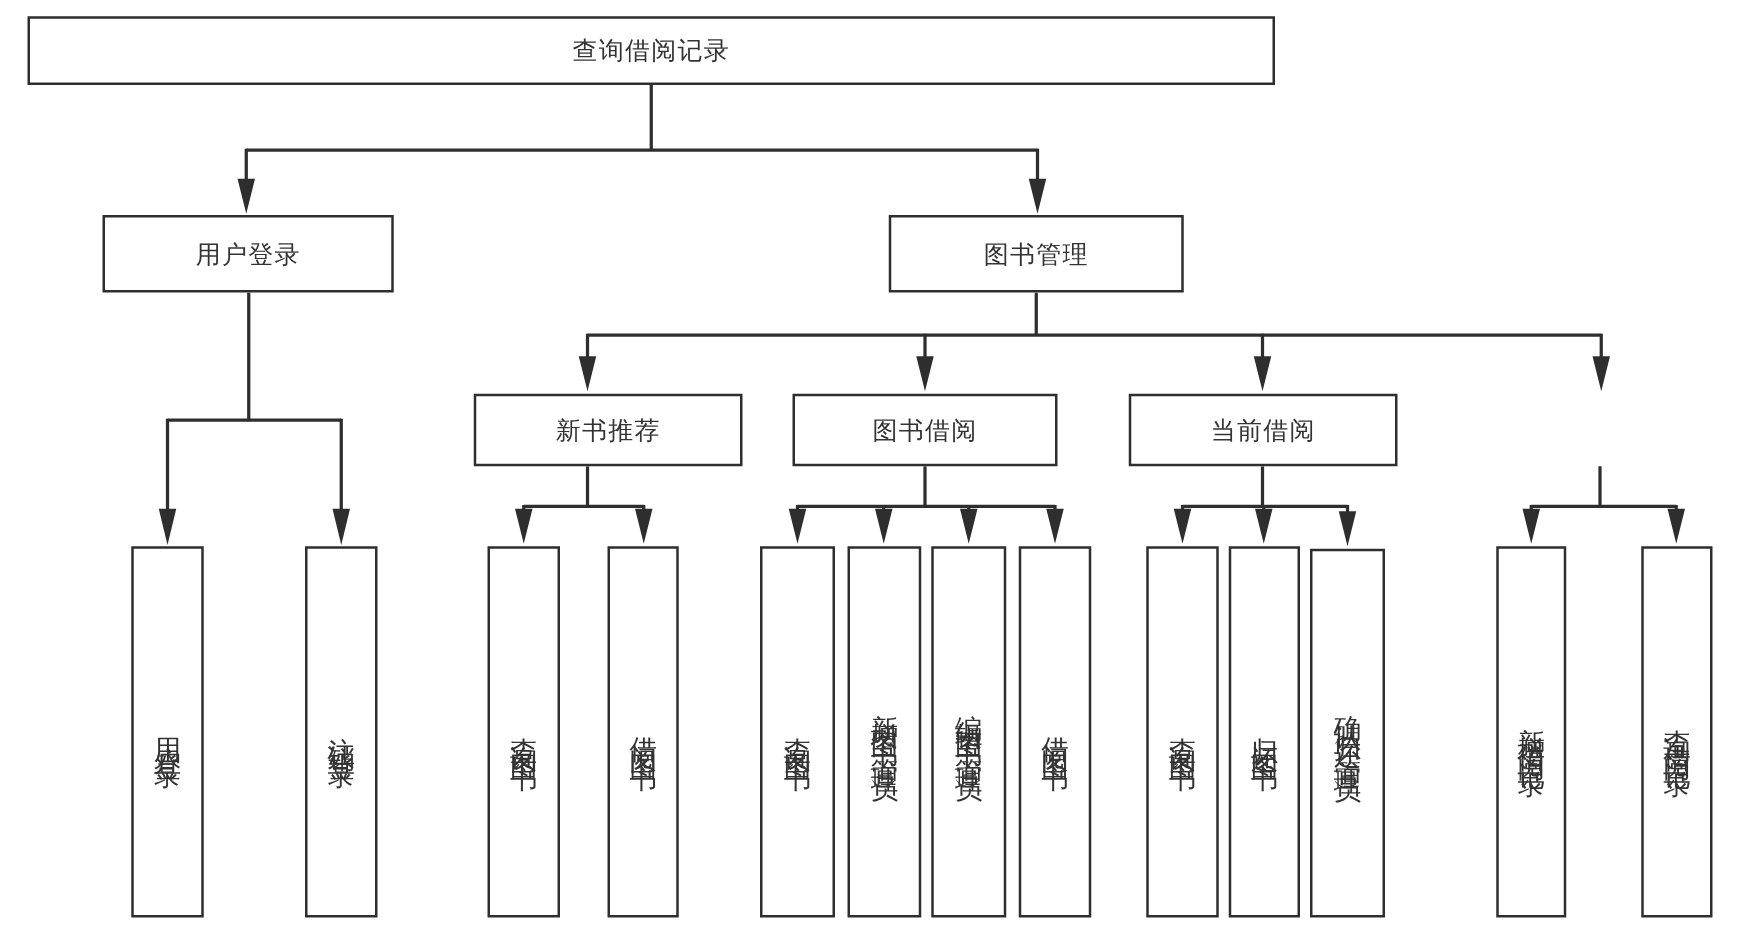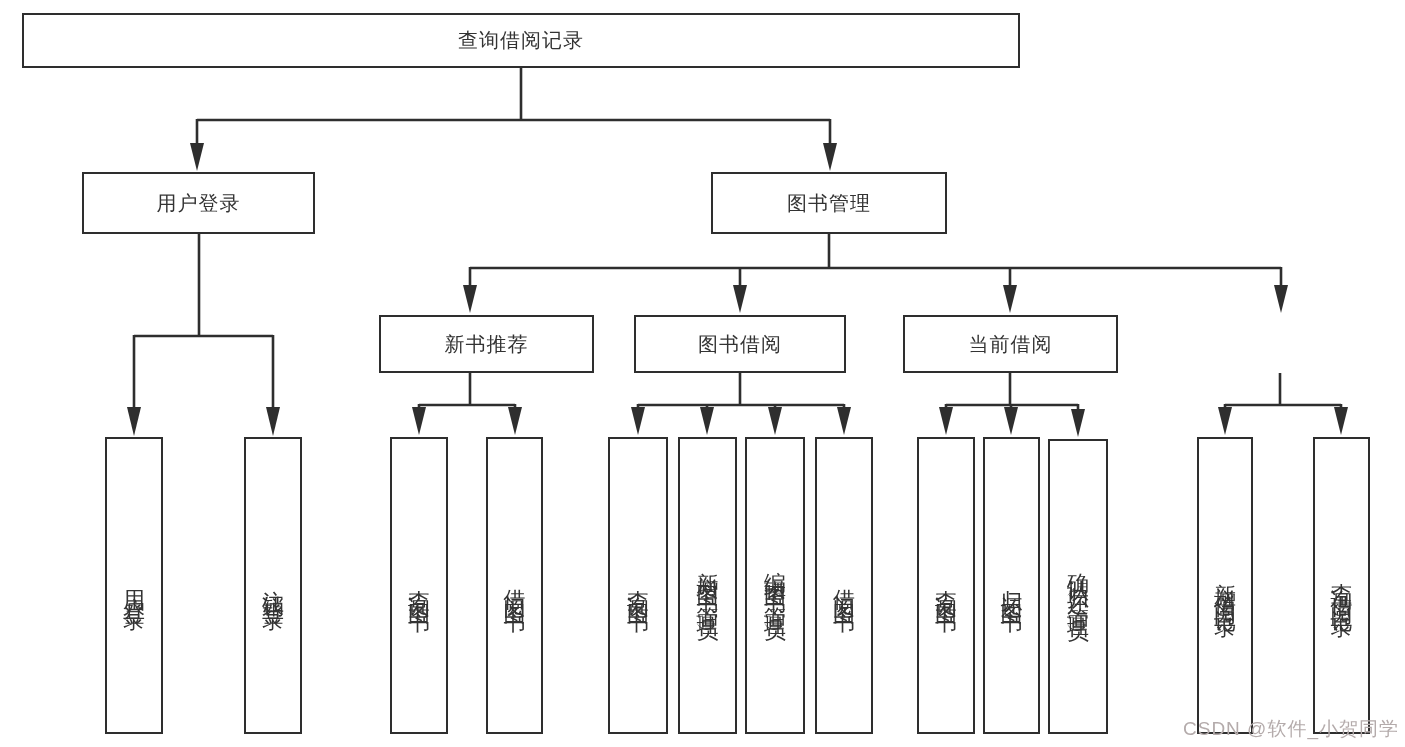--- a/index.html
+++ b/index.html
@@ -187,15 +187,14 @@
     <span>确认归还（管理员）</span>
   </div>
 
   <div class="node node-v" style="left:1197px; top:437px; width:56px; height:297px;">
     <span>新增借阅记录</span>
   </div>
   <div class="node node-v" style="left:1313px; top:437px; width:57px; height:297px;">
     <span>查询借阅记录</span>
   </div>
 
-  <div id="watermark">CSDN @软件_小贺同学</div>
 
 </div>
 
 </body></html>

